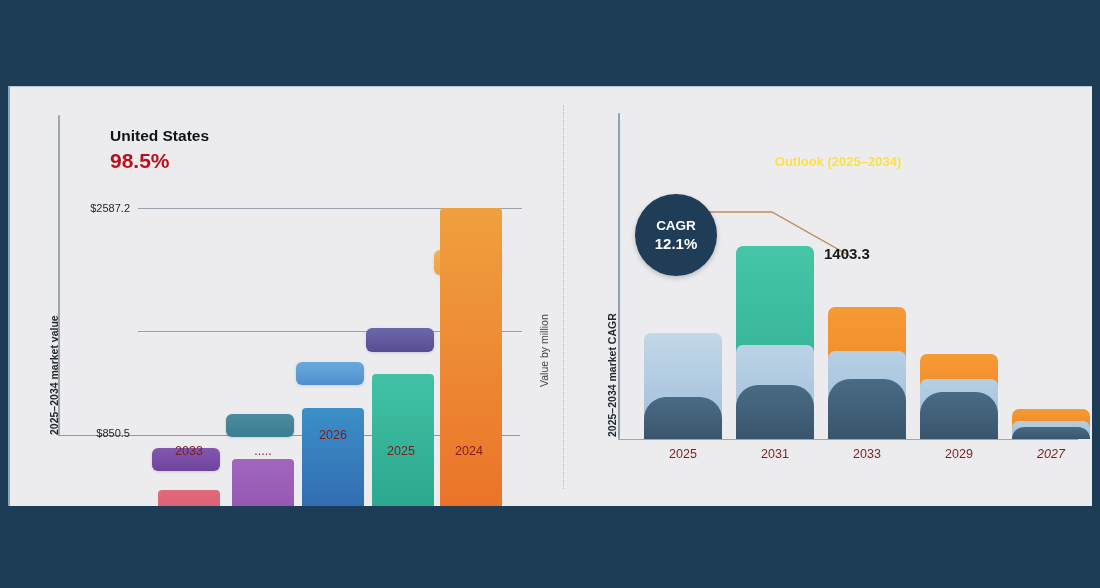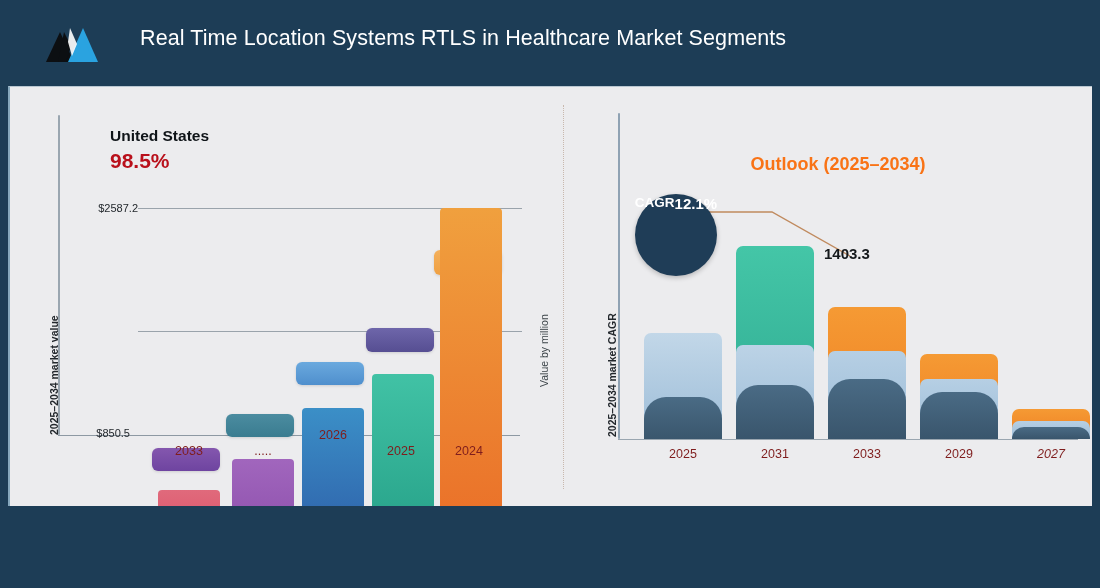--- a/index.html
+++ b/index.html
@@ -160,37 +160,37 @@
     font-weight: bold;
     color: #121719;
     white-space: nowrap;
   }
   #right-subtitle {
     position: absolute;
     top: 154px;
     left: 592px;
     width: 492px;
     text-align: center;
-    font-size: 18px;
-    font-weight: bold;
-    color: #f97316;
+    font-size: 13px;
+    font-weight: bold;
+    color: #fde047;
     white-space: nowrap;
   }
 
   
   #cagr-bubble {
     position: absolute;
     left: 635px; top: 194px;
     width: 82px; height: 82px;
     border-radius: 50%;
     background: #1f3d57;
     color: #fff;
     display: flex;
-    flex-direction: row;
-    align-items: flex-start;
+    flex-direction: column;
+    align-items: center;
     justify-content: center;
     box-shadow: 0 2px 5px rgba(0,0,0,0.22);
   }
   #cagr-bubble .lbl { font-size: 13.5px; font-weight: bold; line-height: 17px; }
   #cagr-bubble .val { font-size: 15px;   font-weight: bold; line-height: 19px; }
 
   #cagr-connector {
     position: absolute;
     left: 700px; top: 180px;
     width: 180px; height: 90px;
@@ -218,49 +218,37 @@
     left: 0; top: 506px;
     width: 1100px; height: 82px;
     background: #1d3d56;
   }
 </style>
 </head>
 <body>
 
 <div id="app">
 
-  <div id="header">
-    <span id="brand-logo">
-      <svg viewBox="0 0 56 42" width="56" height="42">
-        <path d="M2 40 L16 10 L30 40 Z" fill="#0c0f12"></path>
-        <path d="M24 40 L39 6 L54 40 Z" fill="#2aa3e0"></path>
-        <path d="M20 10 L27 24 L22 40 L14 40 Z" fill="#0c0f12"></path>
-        <path d="M26 6 L33 22 L28 34 L24 20 Z" fill="#ffffff" opacity="0.9"></path>
-        <path d="M30 40 L40 18 L50 40 Z" fill="#2aa3e0"></path>
-      </svg>
-    </span>
-    <div id="header-title">Real Time Location Systems RTLS in Healthcare Market Segments</div>
-  </div>
 
   <div id="panel">
 
     <div id="divider"></div>
 
     <div id="chart-left" class="chart">
 
       <div class="axis-v" style="left:48px; top:28px; height:320px;"></div>
 
       <div class="axis-h" style="left:48px; top:348px; width:462px;"></div>
 
       <div class="gridline" style="left:128px; top:121px; width:384px;"></div>
       <div class="gridline" style="left:128px; top:244px; width:384px;"></div>
 
       <div class="axis-title" style="left:38px; top:348px;">2025–2034 market value</div>
 
-      <div class="ytick" style="left:66px; top:115px; width:62px;text-align:right;">$2587.2</div>
+      <div class="ytick" style="left:58px; top:115px; width:62px;text-align:right;">$2587.2</div>
       <div class="ytick" style="left:58px; top:340px; width:62px;">$850.5</div>
 
       <div id="country-name" style="left:100px; top:40px;">United States</div>
       <div id="country-value" style="left:100px; top:62px;">98.5%</div>
 
       <div class="cap" style="left:142px; top:361px; width:68px; height:23px;
                   background:linear-gradient(180deg,#8457ae,#6e44a0);"></div>
       <div class="bar" style="left:148px; top:403px; width:62px; height:45px;
                   background:linear-gradient(180deg,#e06a7c,#dc5267);"></div>
 

